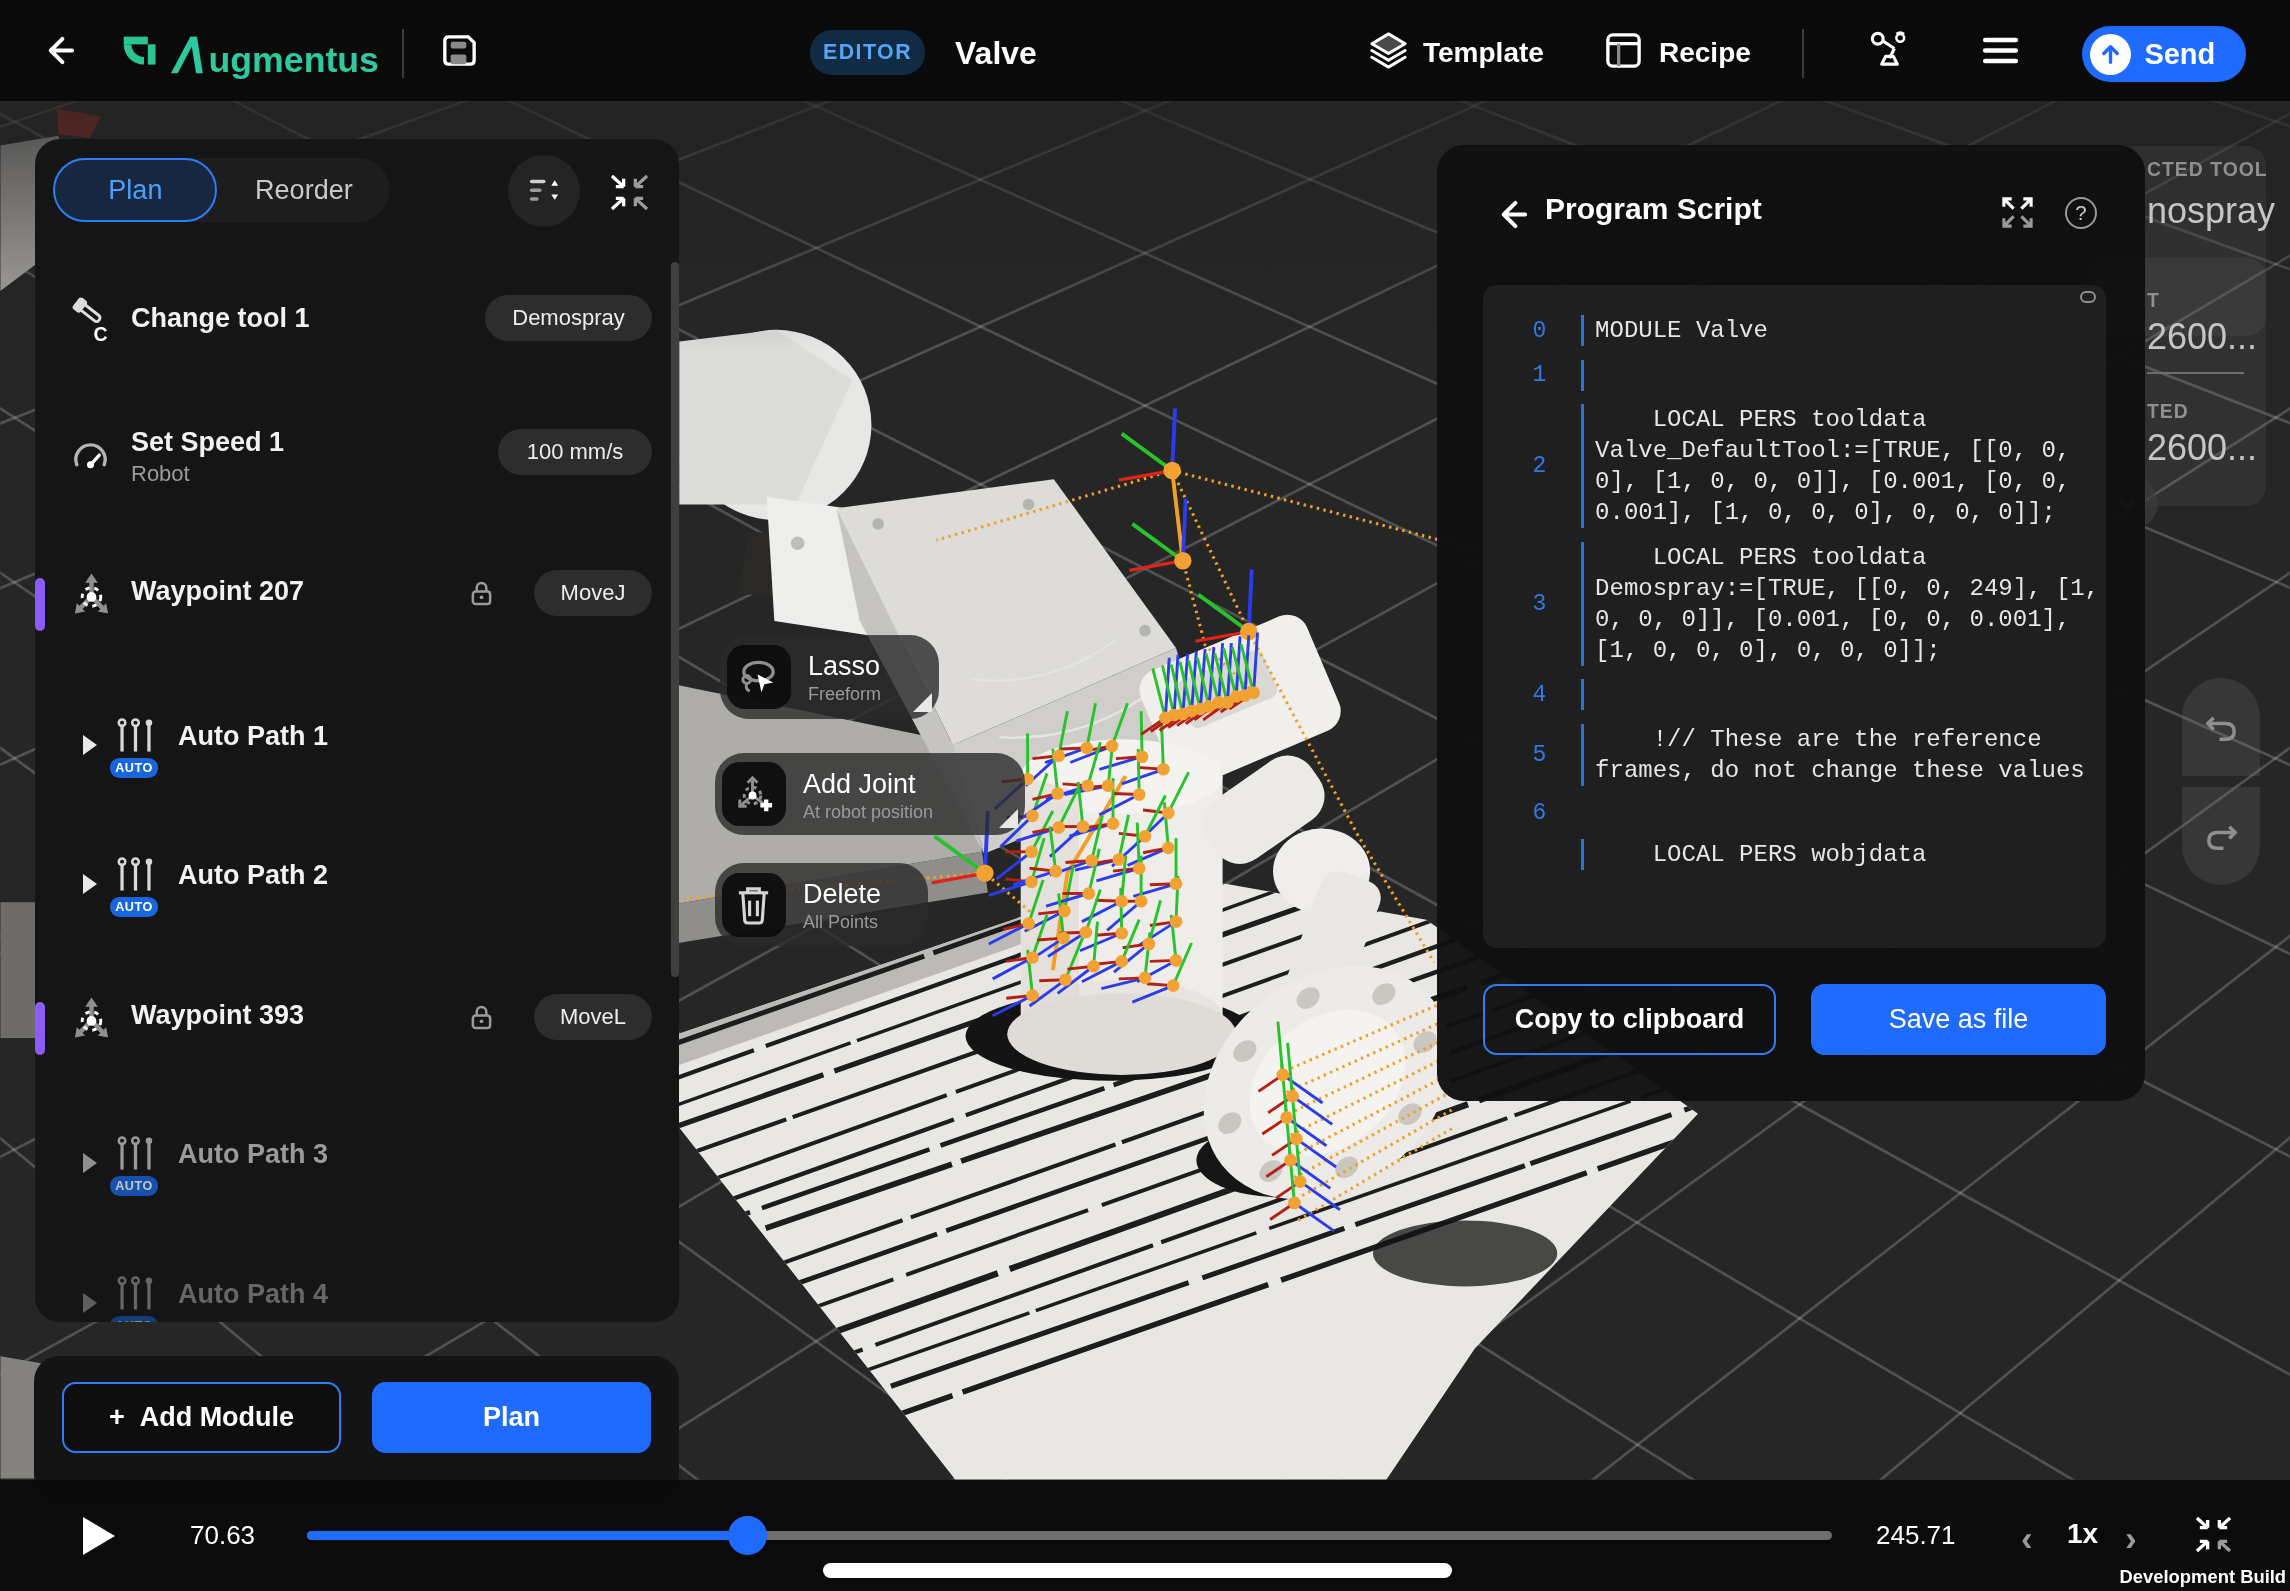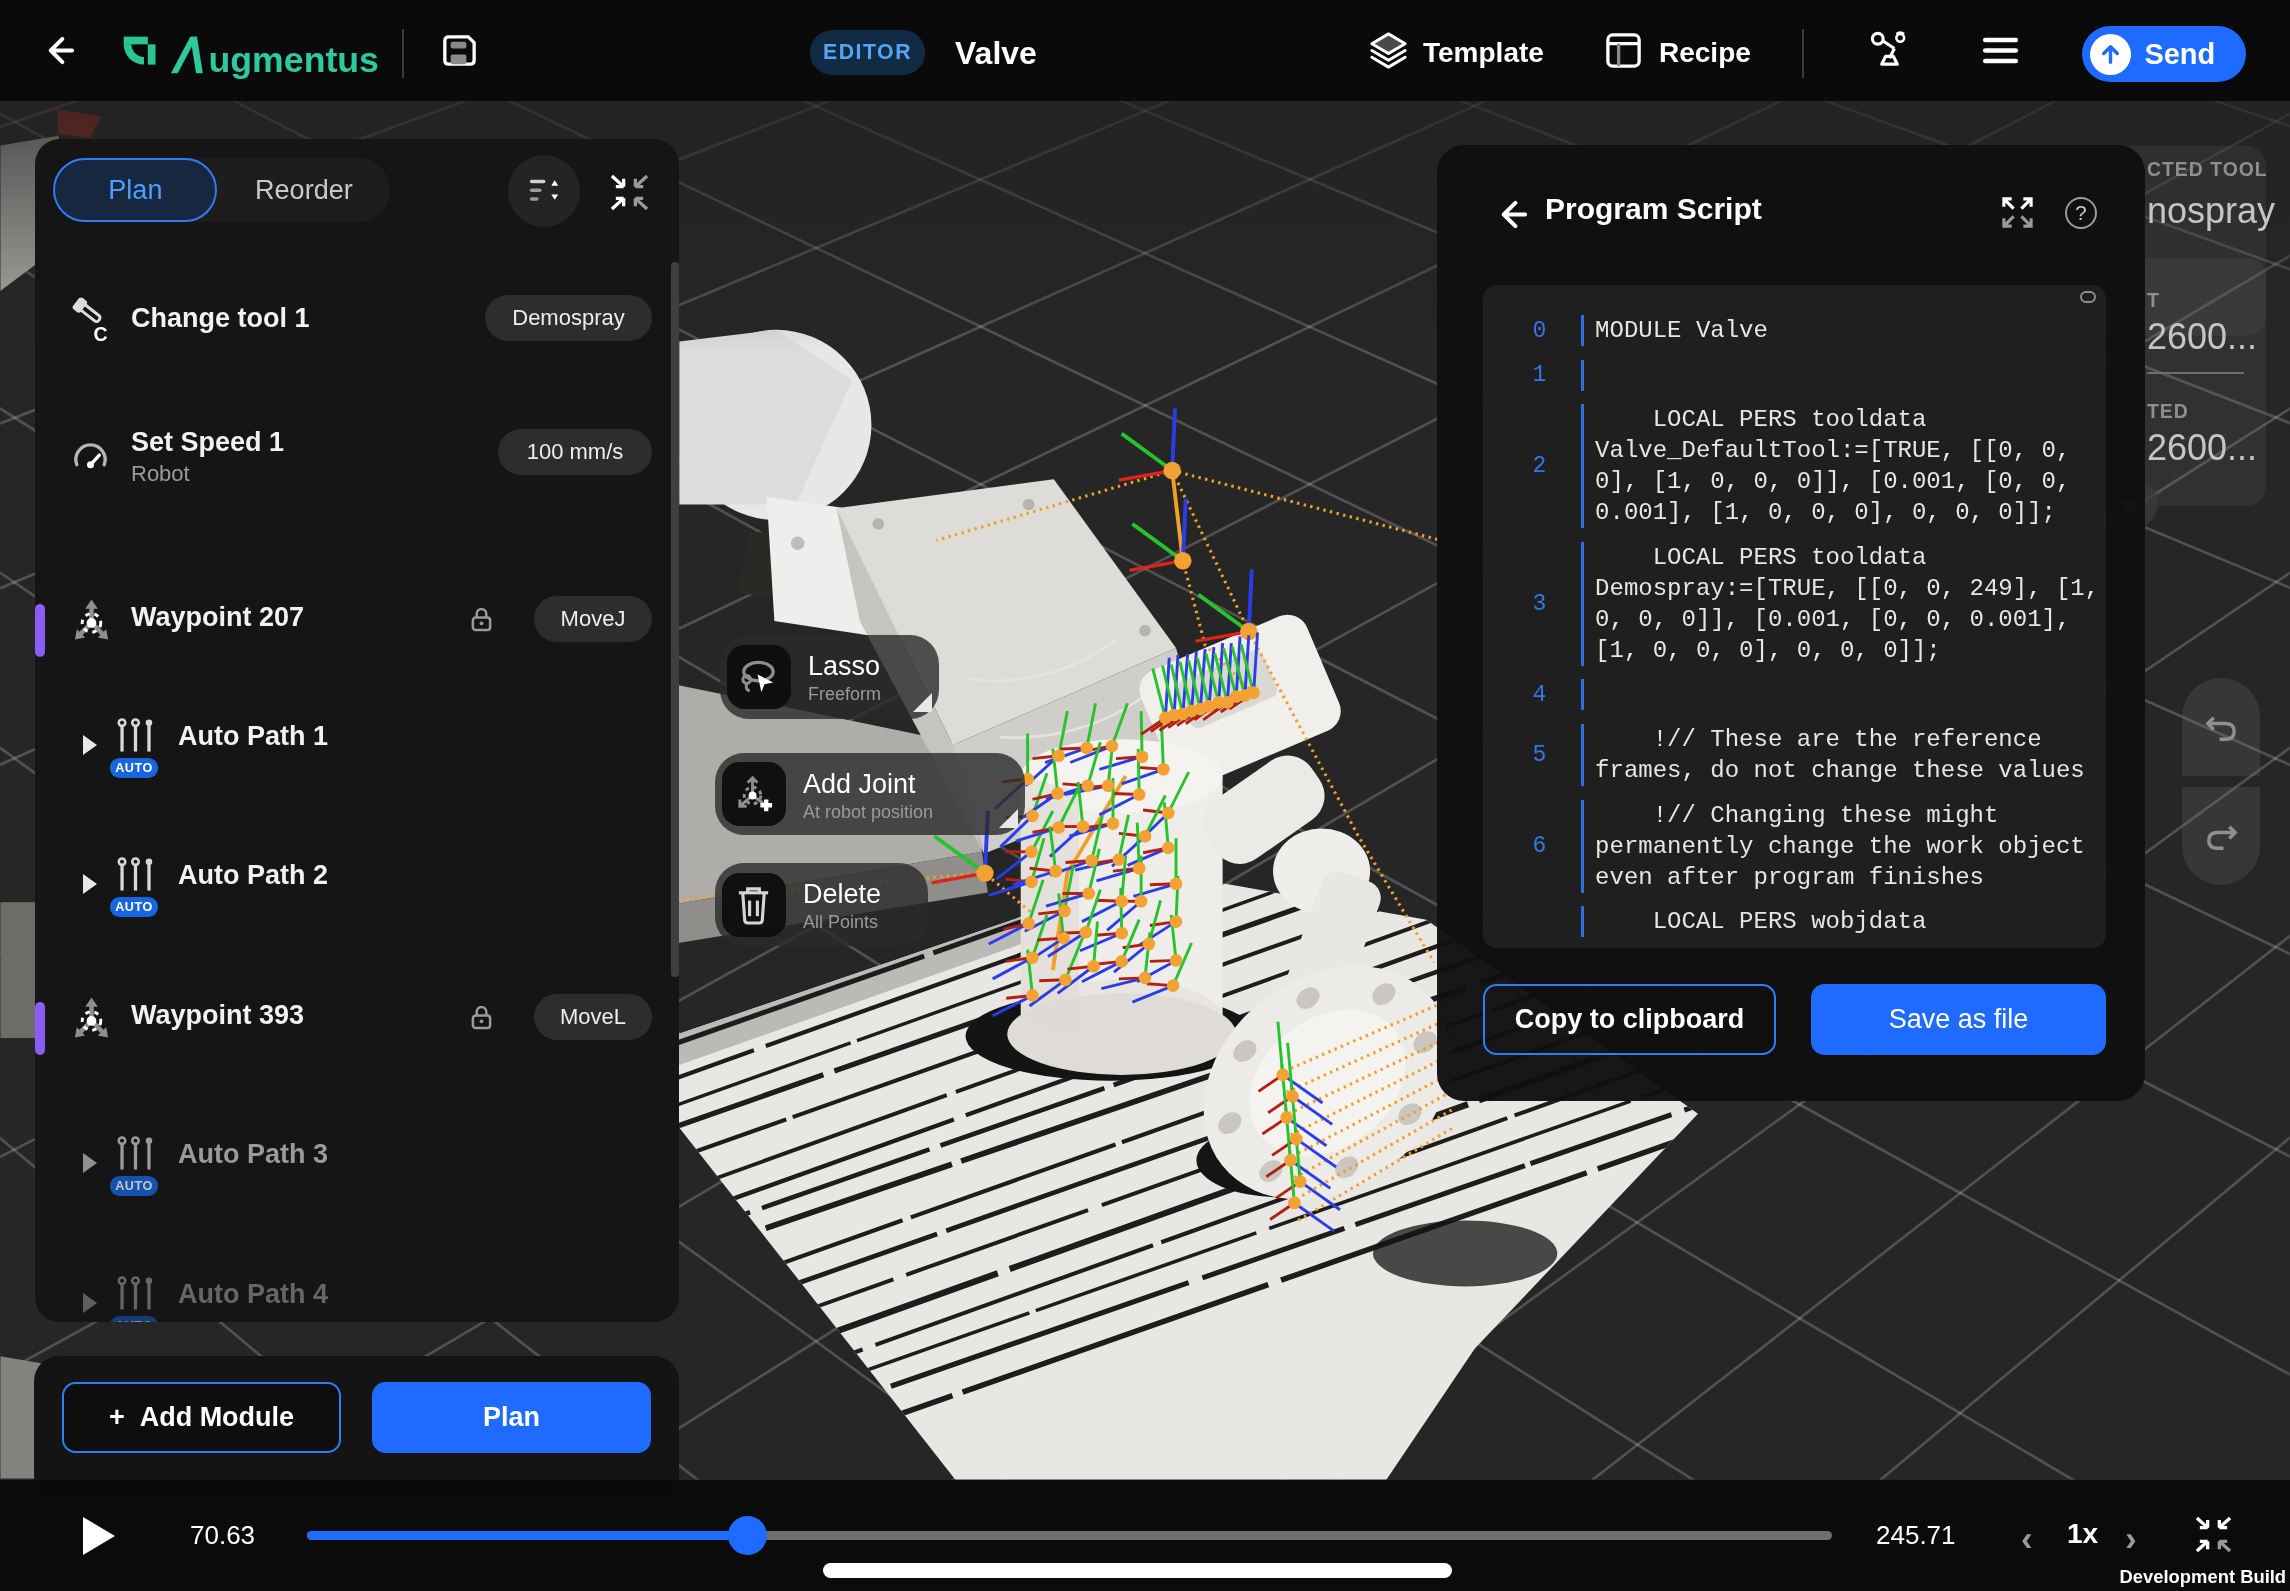--- a/index.html
+++ b/index.html
@@ -669,21 +669,21 @@
     <div class="row" style="top:272px;">
       <div class="ricon"><svg width="41" height="41" viewBox="0 0 42 42">
             <path d="M7 30 a15 15 0 1 1 28 0" fill="none" stroke="#b5b5b5" stroke-width="3.4" stroke-linecap="round"></path>
             <circle cx="21" cy="30" r="3.6" fill="#fff"></circle>
             <line x1="21" y1="30" x2="30" y2="20" stroke="#fff" stroke-width="3.4" stroke-linecap="round"></line>
           </svg></div>
       <div class="rtitle" style="top:15.5px;">Set Speed 1</div>
       <div class="rsub" style="top:50px;">Robot</div>
       <div class="pill" style="width:154px; top:17.5px;">100 mm/s</div>
     </div>
-    <div class="row" style="top:436px;padding-left:15px;">
+    <div class="row" style="top:410px;padding-left:15px;">
       <div class="purple" style="top:29px;"></div>
       <div class="ricon"><svg width="43" height="45" viewBox="0 0 44 46">
             <g stroke="#8f8f8f" stroke-width="4.6" fill="none">
               <line x1="22" y1="26" x2="22" y2="9"></line>
               <line x1="22" y1="26" x2="11" y2="37"></line>
               <line x1="22" y1="26" x2="33" y2="37"></line>
             </g>
             <g fill="#8f8f8f">
               <polygon points="22,2 15.5,11.5 28.5,11.5"></polygon>
               <polygon points="5,43 7,32.5 15.5,41"></polygon>
@@ -834,23 +834,20 @@
           <div class="cnum">4</div>
           <div class="ctext"> </div>
         </div>
       <div class="crow">
           <div class="cnum">5</div>
           <div class="ctext">    !// These are the reference
 frames, do not change these values</div>
         </div>
       <div class="crow">
           <div class="cnum">6</div>
-          <div class="ctext">    !// Changing these might
-permanently change the work object
-even after program finishes</div>
         </div>
       <div class="crow">
           <div class="cnum"> </div>
           <div class="ctext">    LOCAL PERS wobjdata</div>
         </div>
     </div>
     <div id="copybtn">Copy to clipboard</div>
     <div id="savebtn">Save as file</div>
   </div>
 

